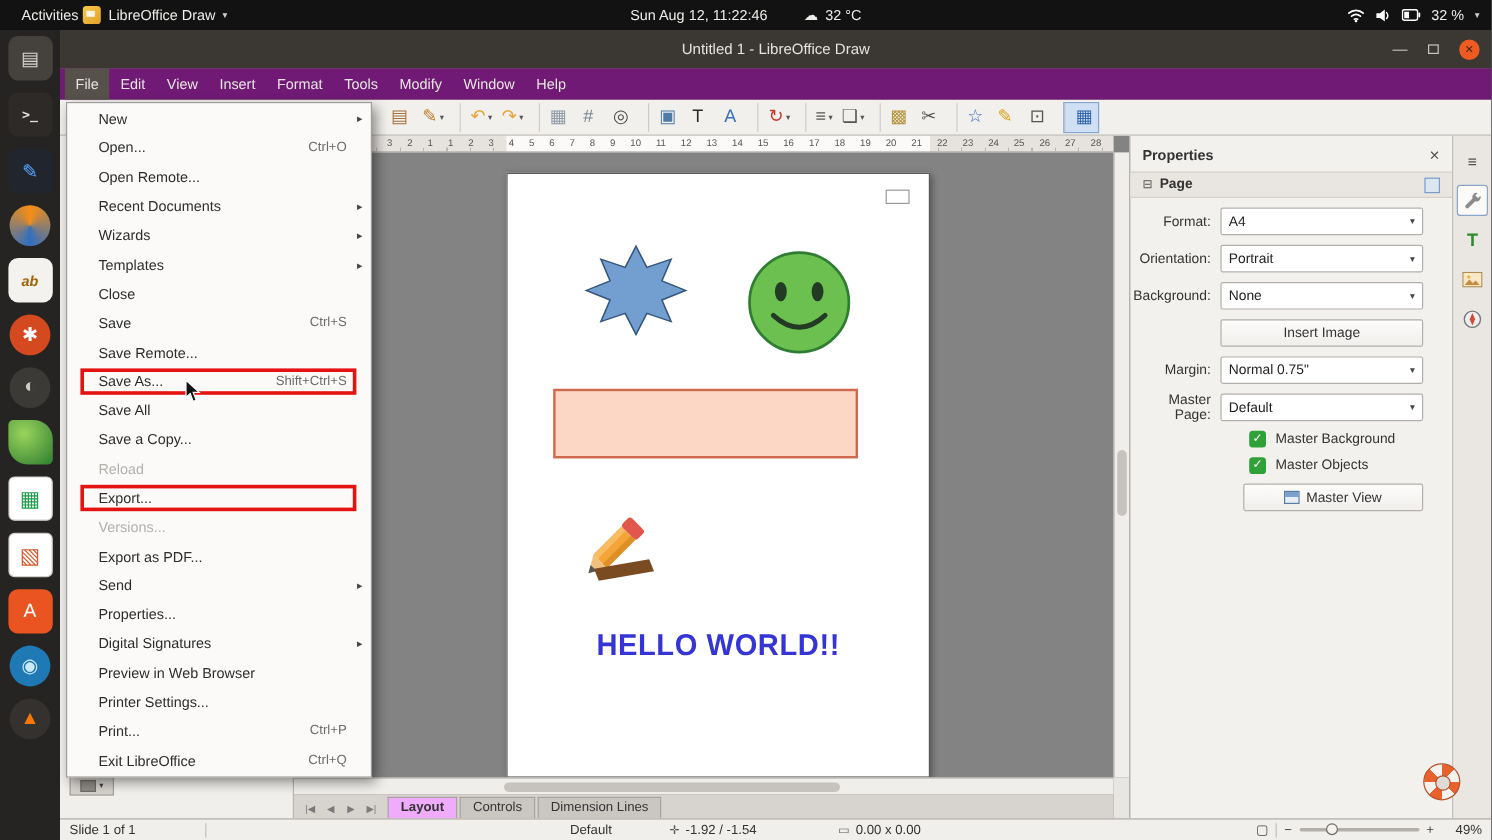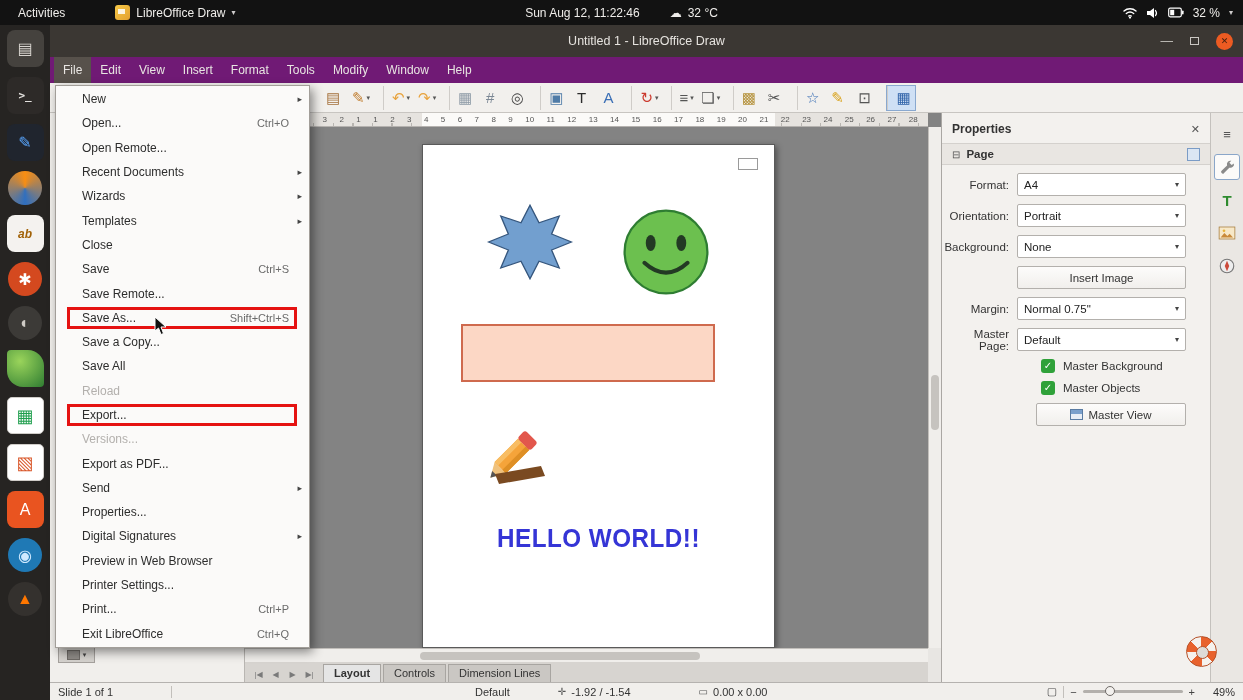--- a/index.html
+++ b/index.html
@@ -3,21 +3,21 @@
 <meta charset="utf-8">
 <style>
   * { margin:0; padding:0; box-sizing:border-box; }
   body { font-family:"Liberation Sans", sans-serif; background:#000; }
   .screen { position:relative; width:1243px; height:700px; overflow:hidden; background:#838383; font-family:"Liberation Sans", sans-serif; }
   .screen > * { position:absolute; }
 
   
   .topbar { left:0; top:0; width:1243px; height:25px; background:#121212; display:flex; align-items:center; color:#efedea; font-size:12px; z-index:30; }
   .tb-activities { margin-left:14px; padding:0 4px; cursor:default; }
-  .tb-app { margin-left:46px; display:flex; align-items:center; gap:6px; }
+  .tb-app { display:flex; align-items:center; gap:6px; }
   .tb-appicon { width:15px; height:15px; border-radius:3px; background:linear-gradient(135deg,#f7c948,#e3a02d); position:relative; }
   .tb-appicon::after { content:""; position:absolute; left:3px; top:4px; width:7px; height:5px; background:#fff; opacity:.85; }
   .caret { font-size:8px; color:#cfcccc; }
   .tb-center { position:absolute; left:50%; transform:translateX(-50%); display:flex; align-items:center; gap:30px; }
   .tb-weather { display:flex; align-items:center; gap:6px; }
   .cloud { font-size:12px; }
   .tb-right { position:absolute; right:10px; display:flex; align-items:center; gap:9px; }
   .tb-right svg { display:block; }
 
   
@@ -82,21 +82,21 @@
   .hscroll { left:245px; top:648px; width:683px; height:14px; background:#f0eeeb; border-top:1px solid #c2bfbb; }
   .hthumb { position:absolute; top:3px; left:175px; width:280px; height:8px; background:#c6c3bf; border-radius:4px; }
   .corner { left:928px; top:648px; width:13px; height:34px; background:#e8e6e3; }
 
   
   .tabbar { left:245px; top:662px; width:683px; height:20px; background:#d7d4d0; display:flex; align-items:flex-end; }
   .tnav { display:flex; gap:2px; margin:0 6px 3px 6px; }
   .tnav-btn { font-size:8px; color:#7a7a7a; background:none; border:none; width:15px; padding:0; font-family:inherit; cursor:pointer; }
   .tabs { display:flex; align-items:flex-end; }
   .tab { font-size:11px; padding:2px 10px 3px; background:#cac7c3; border:1px solid #a8a5a1; border-bottom:none; margin-right:2px; color:#333; font-family:inherit; cursor:pointer; }
-  .tab.active { background:#e5e5e5; font-weight:bold; }
+  .tab.active { background:#f0abfc; font-weight:bold; }
 
   
   .sidebar { left:941px; top:113px; width:269px; height:569px; background:#f3f1ee; border-left:1px solid #aaa7a3; font-size:11.5px; color:#333; }
   .sb-header { display:flex; align-items:center; padding:9px 10px 7px; }
   .sb-title { font-weight:bold; font-size:12px; flex:1; }
   .sb-close { background:none; border:none; font-size:11px; color:#555; cursor:pointer; }
   .sb-section { display:flex; align-items:center; height:22px; background:#e9e6e2; border-top:1px solid #d4d1cd; border-bottom:1px solid #d4d1cd; padding:0 10px; gap:6px; }
   .sb-collapse { font-size:10px; color:#555; cursor:pointer; }
   .sb-sec-title { font-weight:bold; flex:1; }
   .sb-more { width:13px; height:13px; border:1px solid #7b9cc6; background:#dbe6f3; cursor:pointer; }
@@ -663,27 +663,27 @@
         <span class="mi-arrow"></span>
       </div>
 
       <div class="mi annotated">
         <span class="mi-label">Save As...</span>
         <span class="mi-short">Shift+Ctrl+S</span>
         <span class="mi-arrow"></span>
       </div>
 
       <div class="mi">
+        <span class="mi-label">Save All</span>
+        <span class="mi-short"></span>
+        <span class="mi-arrow"></span>
+      </div>
+
+      <div class="mi">
         <span class="mi-label">Save a Copy...</span>
-        <span class="mi-short"></span>
-        <span class="mi-arrow"></span>
-      </div>
-
-      <div class="mi">
-        <span class="mi-label">Save All</span>
         <span class="mi-short"></span>
         <span class="mi-arrow"></span>
       </div>
 
       <div class="mi disabled">
         <span class="mi-label">Reload</span>
         <span class="mi-short"></span>
         <span class="mi-arrow"></span>
       </div>
 

